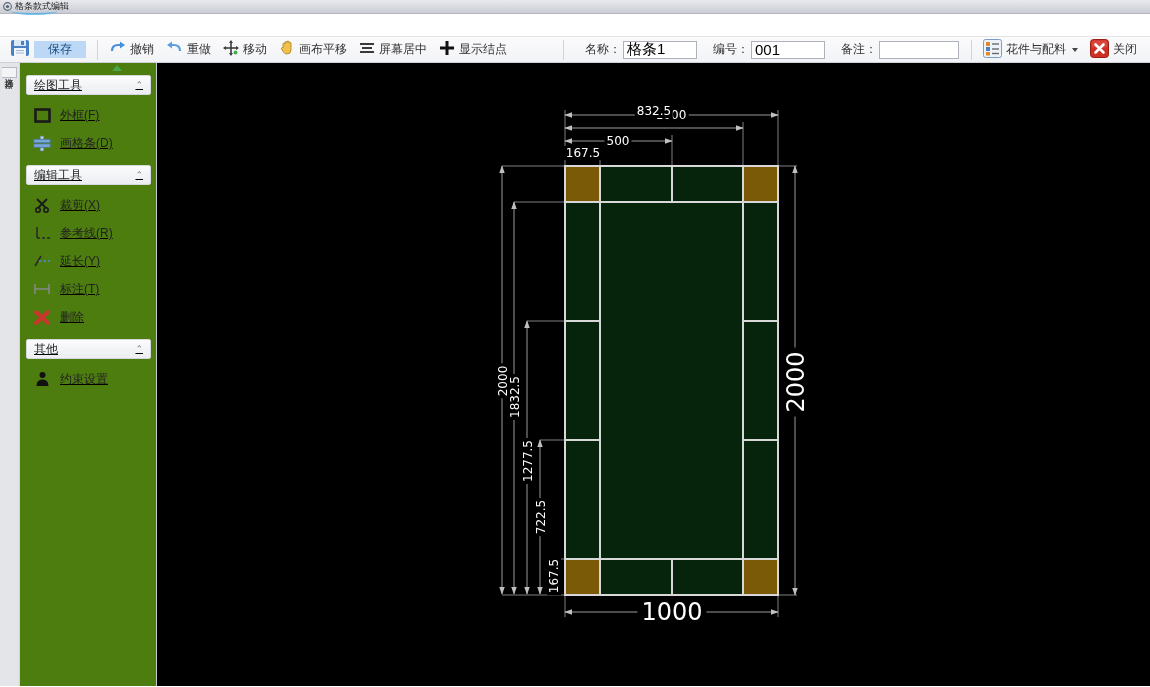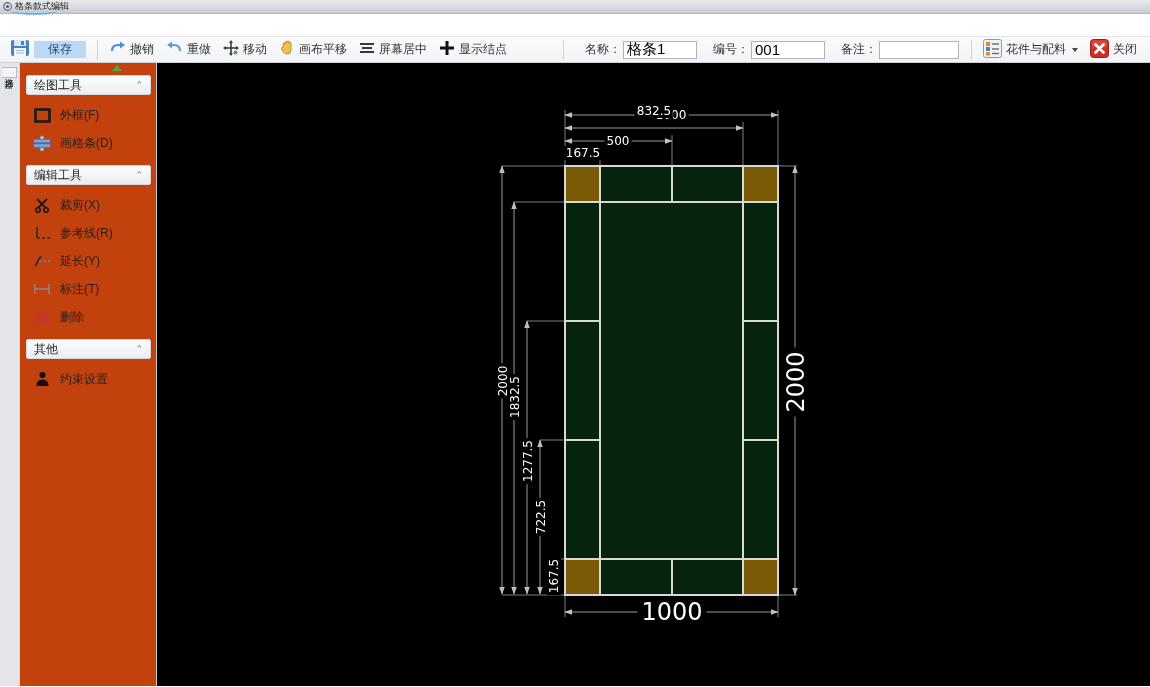--- a/index.html
+++ b/index.html
@@ -28,21 +28,21 @@
                  font-family:"Liberation Sans",sans-serif; background:#fff; }
   .caret { width:0; height:0; border-left:3.5px solid transparent; border-right:3.5px solid transparent;
            border-top:4px solid #444; margin-left:2px; }
 
   
   .main { display:flex; height:623px; }
   .tabstrip { width:20px; background:#e3e5e9; border-right:1px solid #d2d4d9; }
   .vtab { margin:4px auto 0 2px; width:15px; padding:3px 1px; background:#f3f4f6; border:1px solid #b7bac2;
           border-left:none; font-size:9px; color:#333; writing-mode:vertical-rl; text-orientation:upright;
           letter-spacing:1px; text-align:center; }
-  .sidebar { width:137px; background:#c2410c; border-right:1px solid #c7cad0; position:relative; padding-top:10px; }
+  .sidebar { width:137px; background:#4d7c0f; border-right:1px solid #c7cad0; position:relative; padding-top:10px;text-decoration:underline; }
   .collapse-tri { position:absolute; top:2px; left:92px; width:0; height:0;
                   border-left:5px solid transparent; border-right:5px solid transparent; border-bottom:6px solid #49a84c; }
   .section-h { margin:2px 5px 6px 6px; height:20px; background:linear-gradient(#fcfcfd,#ebedf0);
                border:1px solid #d4d7dd; border-radius:2px; display:flex; align-items:center;
                justify-content:space-between; padding:0 7px; font-size:12px; color:#222; }
   .chev { font-size:9px; color:#777; }
   .sitem { display:flex; align-items:flex-end; gap:9px; padding:5px 0 5px 13px; font-size:12px; color:#222; }
   .sitem .ic { width:18px; height:18px; display:flex; align-items:center; justify-content:center; }
 
   .canvas { flex:1; background:#000; position:relative; }

